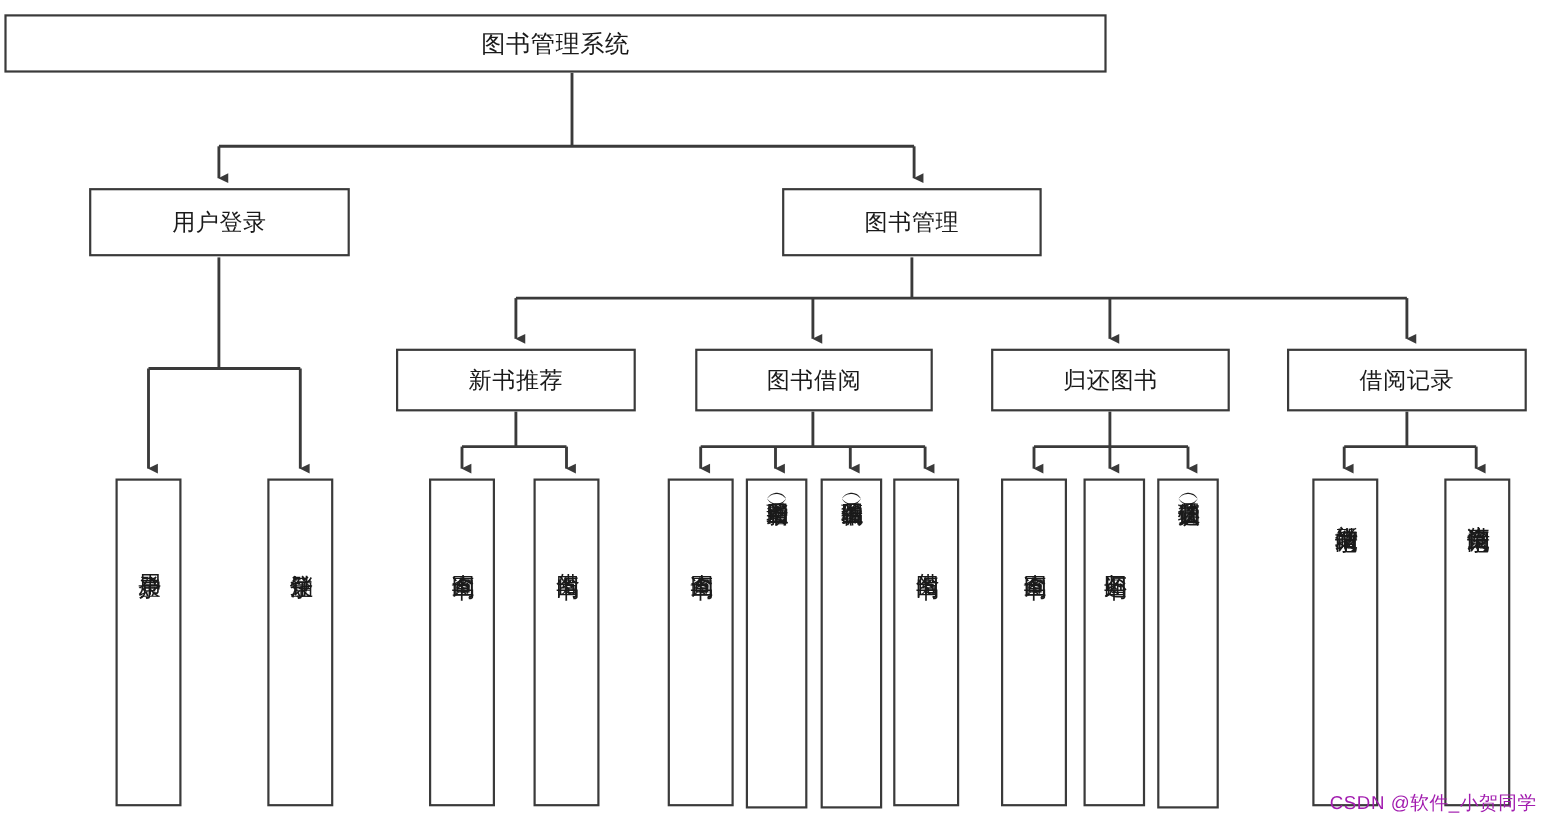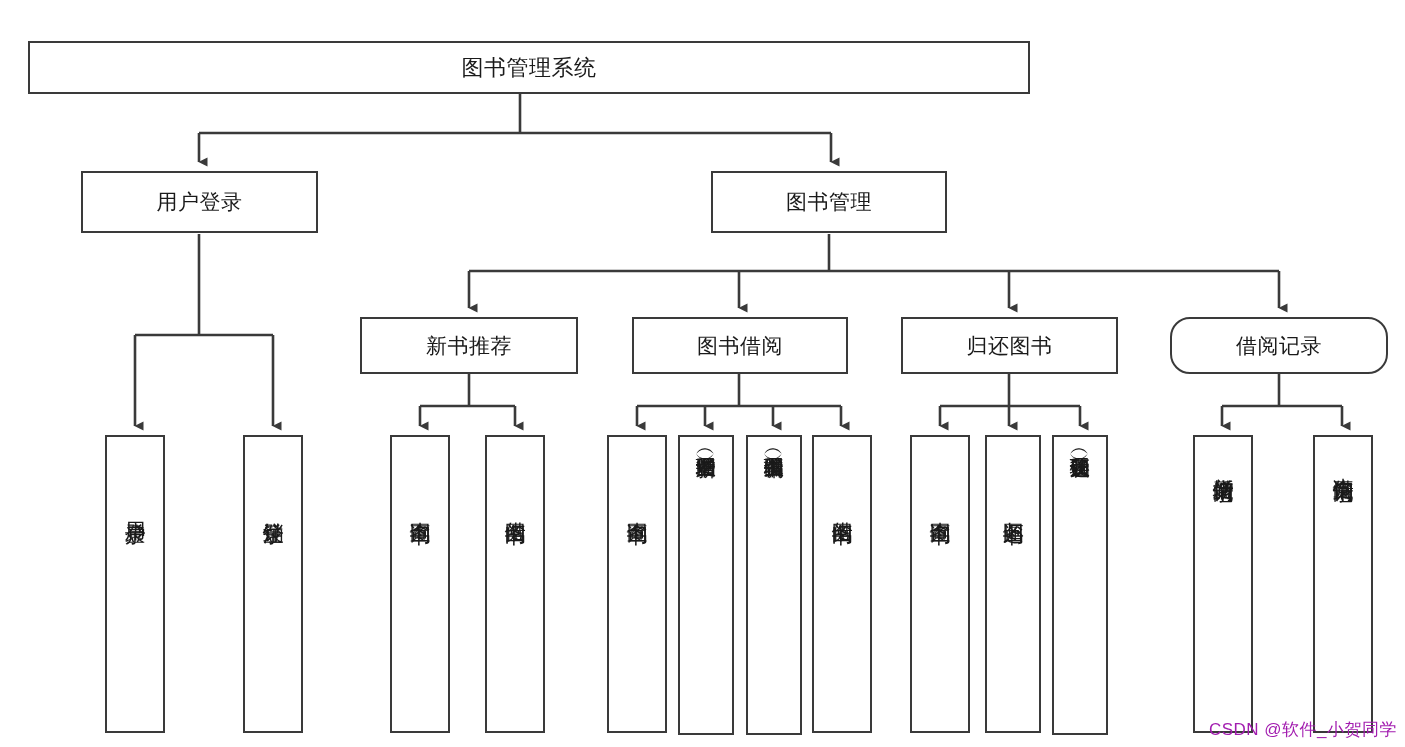--- a/index.html
+++ b/index.html
@@ -119,41 +119,41 @@
       <path d="M1009,406 L1009,426" marker-end="url(#arrow)"></path>
       <path d="M1080,406 L1080,426" marker-end="url(#arrow)"></path>
 
       <path d="M1279,374 L1279,406"></path>
       <path d="M1222,406 L1342,406"></path>
       <path d="M1222,406 L1222,426" marker-end="url(#arrow)"></path>
       <path d="M1342,406 L1342,426" marker-end="url(#arrow)"></path>
     </g>
   </svg>
 
-  <div class="node root horiz" style="left:28px; top:13px; width:1002px; height:53px;margin-top:28px;">
+  <div class="node root horiz" style="left:4px; top:13px; width:1002px; height:53px;">
     <span>图书管理系统</span>
   </div>
 
   <div class="node horiz" style="left:81px; top:171px; width:237px; height:62px;">
     <span>用户登录</span>
   </div>
   <div class="node horiz" style="left:711px; top:171px; width:236px; height:62px;align-items:center;">
     <span>图书管理</span>
   </div>
 
   <div class="node horiz" style="left:632px; top:317px; width:216px; height:57px;">
     <span>图书借阅</span>
   </div>
   <div class="node horiz" style="left:360px; top:317px; width:218px; height:57px;">
     <span>新书推荐</span>
   </div>
   <div class="node horiz" style="left:901px; top:317px; width:217px; height:57px;">
     <span>归还图书</span>
   </div>
-  <div class="node horiz" style="left:1170px; top:317px; width:218px; height:57px;border-radius:20px;">
+  <div class="node horiz" style="left:1170px; top:317px; width:218px; height:57px;">
     <span>借阅记录</span>
   </div>
 
   <div class="node leaf" style="left:105px; top:435px; width:60px; height:298px; padding-top:68px;">
     <span class="leaf-text">用户登录</span>
   </div>
   <div class="node leaf" style="left:243px; top:435px; width:60px; height:298px; padding-top:68px;">
     <span class="leaf-text">注销登录</span>
   </div>
 

